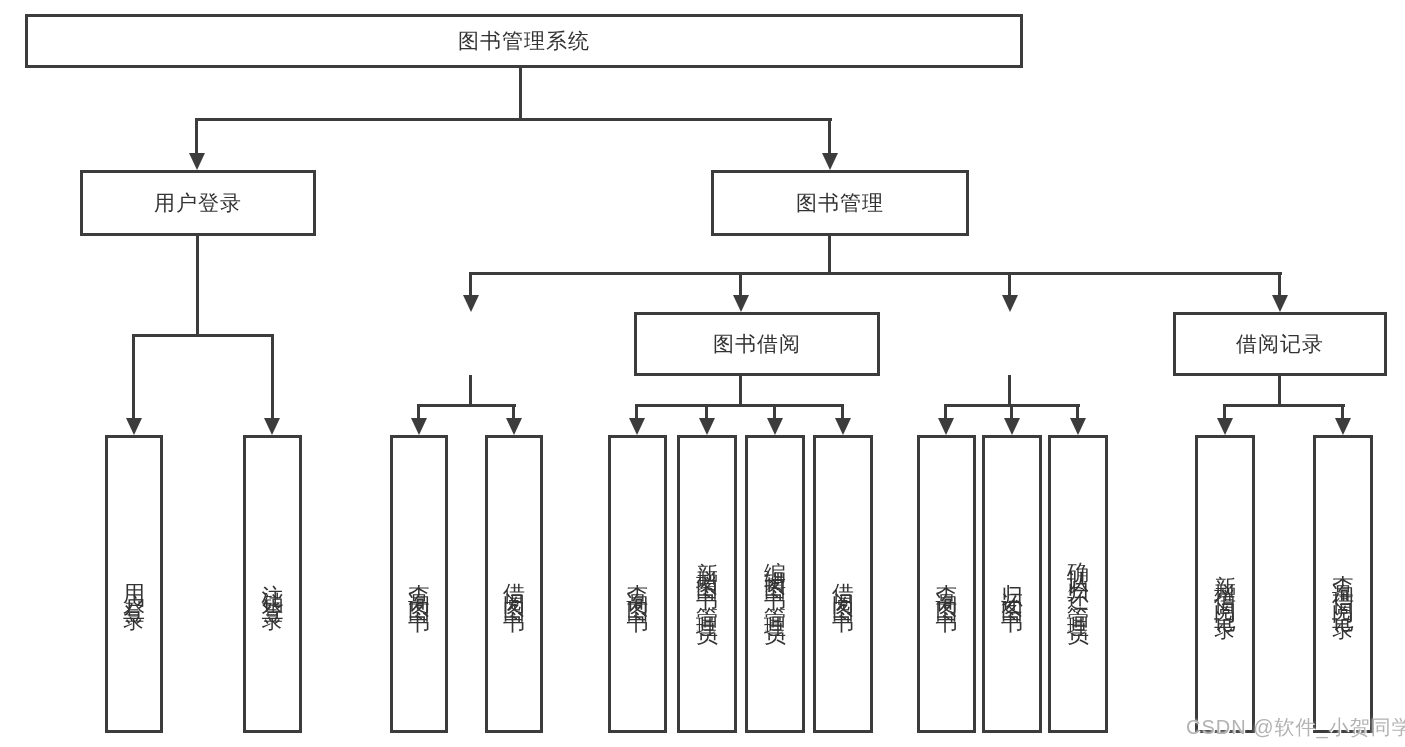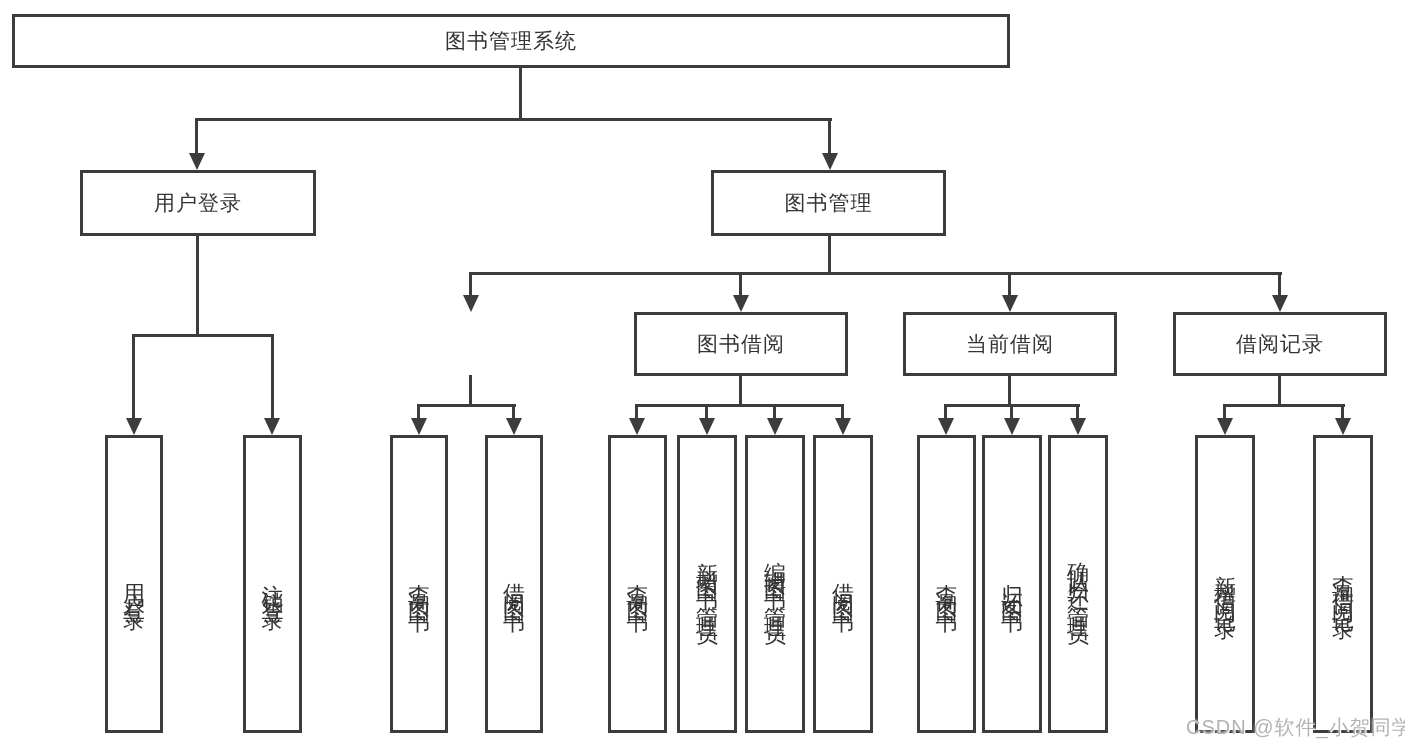--- a/index.html
+++ b/index.html
@@ -19,21 +19,21 @@
   .node{
     position:absolute;
     box-sizing:border-box;
     border:3px solid var(--line);
     background:var(--background);
     display:flex;align-items:center;justify-content:center;
     color:var(--text);
     font-size:21px;
     letter-spacing:1px;
   }
-  .lvl1{left:12px;top:14px;width:998px;height:54px;}
+  .lvl1{left:25px;top:14px;width:998px;height:54px;}
   .lvl2{top:170px;height:66px;}
   .lvl3{top:312px;height:64px;}
   .leaf{top:435px;height:298px;}
   .vtext{
     writing-mode:vertical-rl;
     text-orientation:mixed;
     font-size:22px;
     letter-spacing:9px;
     color:var(--text);
     line-height:1;
@@ -68,21 +68,21 @@
   <div class="vline" style="left:519px;top:67px;width:3px;height:53px;"></div>
   <div class="hline" style="left:195px;top:118px;width:637px;height:3px;"></div>
   <div class="vline" style="left:195px;top:118px;width:3px;height:36px;"></div>
   <div class="arrow" style="left:189px;top:153px;"></div>
   <div class="vline" style="left:828px;top:118px;width:3px;height:36px;"></div>
   <div class="arrow" style="left:822px;top:153px;"></div>
 
   <div class="node lvl2" style="left:80px;width:236px;">
     <span>用户登录</span>
   </div>
-  <div class="node lvl2" style="left:711px;width:235px;">
+  <div class="node lvl2" style="left:711px;width:258px;">
     <span>图书管理</span>
   </div>
 
   <div class="vline" style="left:196px;top:236px;width:3px;height:101px;"></div>
   <div class="hline" style="left:132px;top:334px;width:142px;height:3px;"></div>
   <div class="vline" style="left:132px;top:334px;width:3px;height:85px;"></div>
   <div class="arrow" style="left:126px;top:418px;"></div>
   <div class="vline" style="left:271px;top:334px;width:3px;height:85px;"></div>
   <div class="arrow" style="left:264px;top:418px;"></div>
 
@@ -90,25 +90,22 @@
   <div class="hline" style="left:469px;top:272px;width:813px;height:3px;"></div>
   <div class="vline" style="left:469px;top:272px;width:3px;height:25px;"></div>
   <div class="arrow" style="left:463px;top:295px;"></div>
   <div class="vline" style="left:739px;top:272px;width:3px;height:25px;"></div>
   <div class="arrow" style="left:733px;top:295px;"></div>
   <div class="vline" style="left:1008px;top:272px;width:3px;height:25px;"></div>
   <div class="arrow" style="left:1002px;top:295px;"></div>
   <div class="vline" style="left:1278px;top:272px;width:3px;height:25px;"></div>
   <div class="arrow" style="left:1272px;top:295px;"></div>
 
-  <div class="node lvl3" style="left:634px;width:214px;">
+  <div class="node lvl3" style="left:634px;width:246px;">
     <span>图书借阅</span>
-  </div>
-  <div class="node lvl3" style="left:903px;width:214px;">
-    <span>当前借阅</span>
   </div>
   <div class="node lvl3" style="left:1173px;width:214px;">
     <span>借阅记录</span>
   </div>
 
   <div class="vline" style="left:469px;top:375px;width:3px;height:31px;"></div>
   <div class="hline" style="left:417px;top:404px;width:99px;height:3px;"></div>
   <div class="vline" style="left:417px;top:404px;width:3px;height:16px;"></div>
   <div class="arrow" style="left:411px;top:418px;"></div>
   <div class="vline" style="left:512px;top:404px;width:3px;height:16px;"></div>

